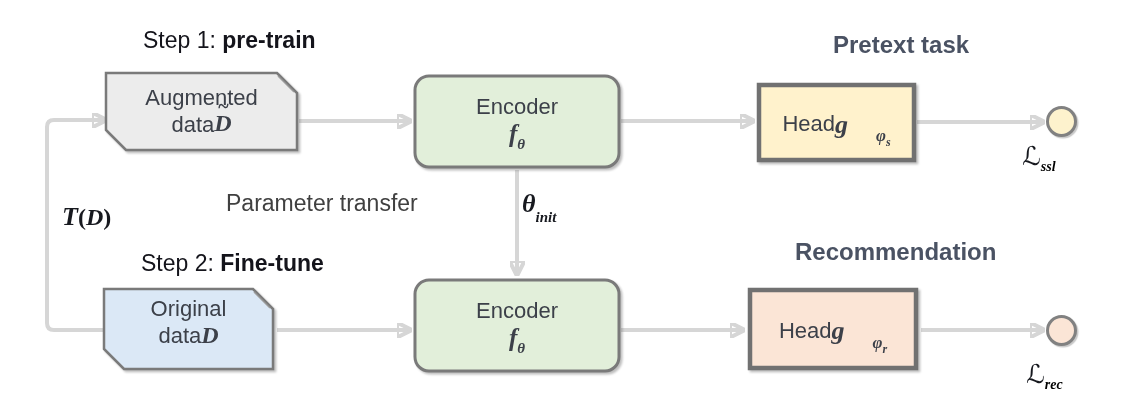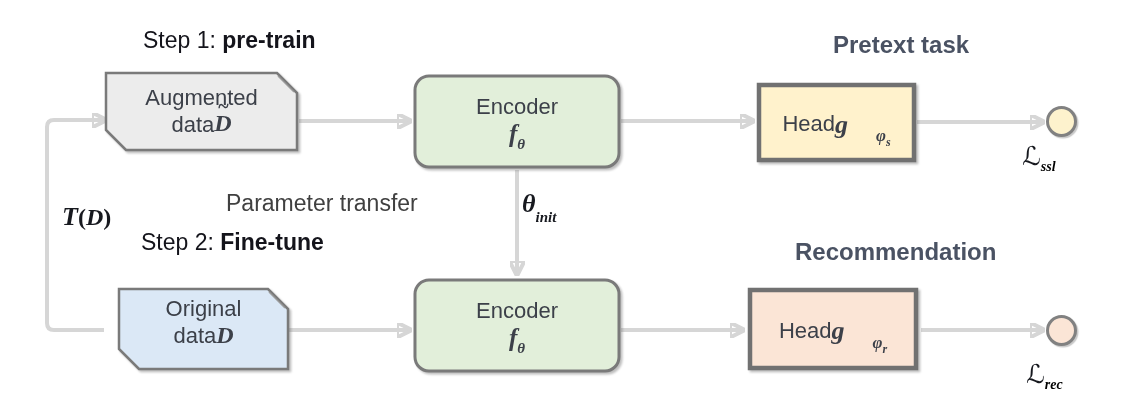--- a/index.html
+++ b/index.html
@@ -75,39 +75,39 @@
   <div class="abs steplbl" style="left:143px;top:27px;"><span>Step 1: </span><b>pre-train</b></div>
 
   <div class="abs title-lbl" style="left:833px;top:31px;">Pretext task</div>
 
   <div class="abs red-lbl" style="left:226px;top:190px;">Parameter transfer</div>
 
   <div class="abs math-lbl" style="left:522px;top:189px;"><span class="mi theta-base">θ</span><span class="mi sub1">init</span></div>
 
   <div class="abs math-lbl" style="left:62px;top:202px;"><span class="mi tf-func">T</span><span class="tf-paren">(</span><span class="mi tf-arg">D</span><span class="tf-paren">)</span></div>
 
-  <div class="abs steplbl" style="left:141px;top:229px;"><span>Step 2: </span><b>Fine-tune</b></div>
+  <div class="abs steplbl" style="left:141px;top:250px;"><span>Step 2: </span><b>Fine-tune</b></div>
 
   <div class="abs title-lbl" style="left:795px;top:238px;text-align:center;">Recommendation</div>
 
   <div class="node" style="left:104px;top:71px;width:195px;height:81px;">
     <svg width="195" height="81" viewBox="0 0 195 81">
       <polygon points="2,2 173,2 193,22 193,79 22,79 2,59" stroke-width="2.5" stroke="#7a7a7a" fill="#ececec"></polygon>
       <path d="M174,5 L190,21" stroke="#9a9a9a" stroke-width="1.5" fill="none"></path>
     </svg>
     <div class="content">
       <div>Augmented</div>
       <div class="row">
           <span>data </span>
           <span class="mi tf-arg dtilde"><span class="tilde-mark">~</span><span>D</span></span>
         </div>
     </div>
   </div>
 
-  <div class="node" style="left:117px;top:287px;width:173px;height:72px;">
+  <div class="node" style="left:102px;top:287px;width:173px;height:72px;">
     <svg width="173" height="84" viewBox="0 0 173 84">
       <polygon points="2,2 151,2 171,22 171,82 22,82 2,62" stroke-width="2.5" stroke="#7a7a7a" fill="#dbe8f6"></polygon>
       <path d="M152,5 L168,21" stroke="#9a9a9a" stroke-width="1.5" fill="none"></path>
     </svg>
     <div class="content">
       <div>Original</div>
       <div class="row">
           <span>data </span>
           <span class="mi tf-arg">D</span>
         </div>

